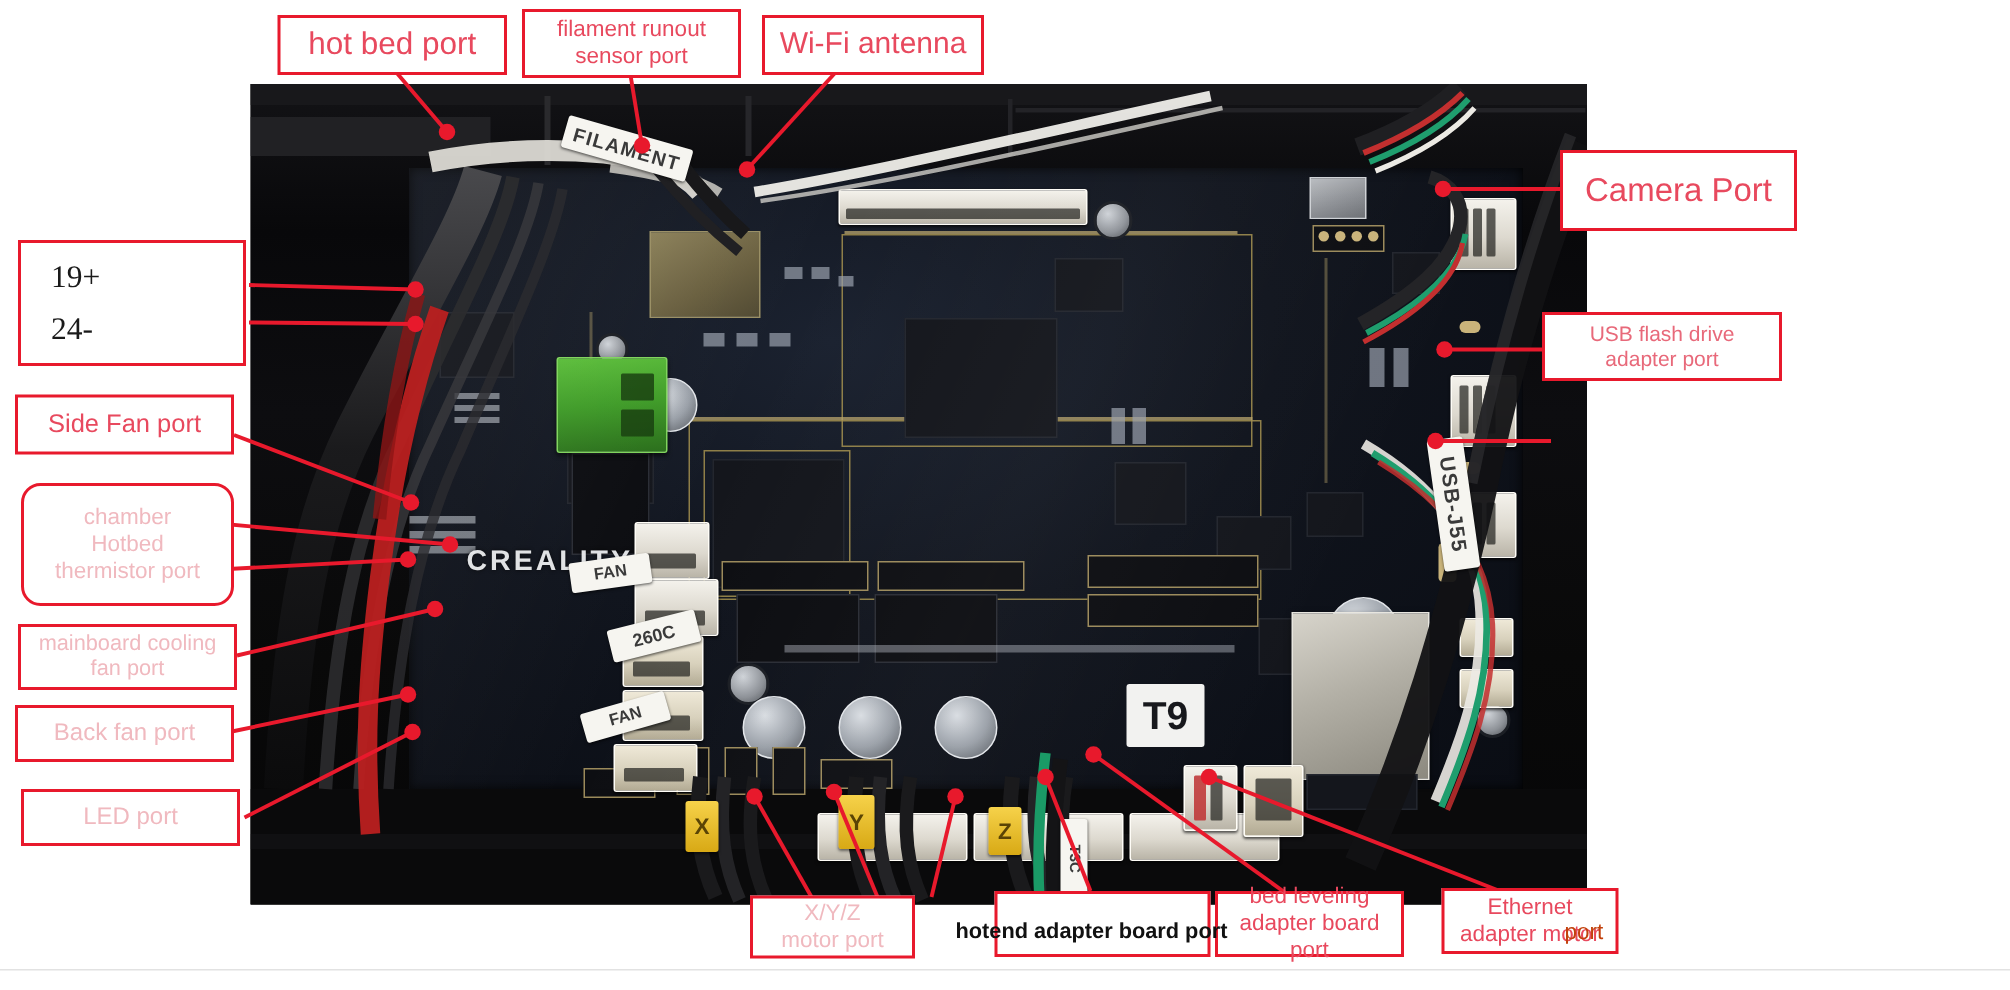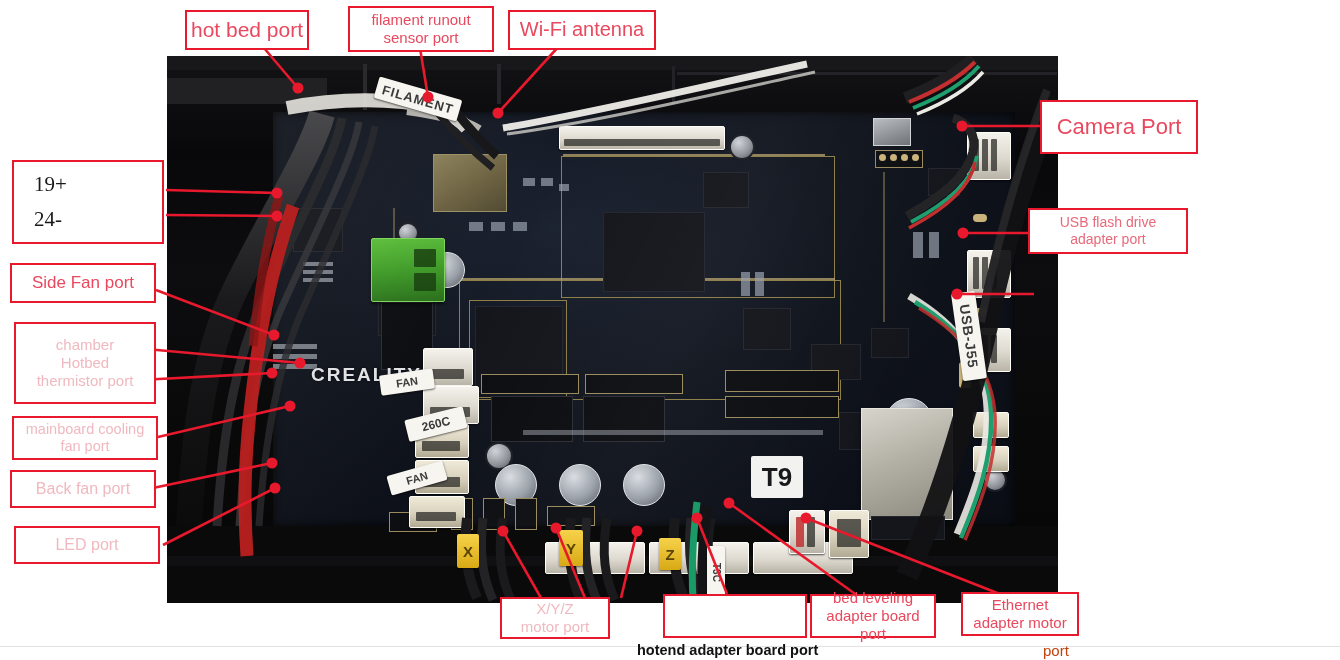--- a/index.html
+++ b/index.html
@@ -115,21 +115,21 @@
   }
   .lbl.faded{color:#f0b9bf;}
   .lbl.strong{color:#e8495e;}
 
   
   #leaders{position:absolute;left:0;top:0;width:1340px;height:660px;z-index:35;pointer-events:none;}
 
   
   .overlay-text{
      position:absolute;color:#111;font-weight:bold;
-     font-family:"Liberation Sans",sans-serif;z-index:60;white-space:nowrap;margin-top:29px;
+     font-family:"Liberation Sans",sans-serif;z-index:60;white-space:nowrap;
   }
   .overlay-text.redish{color:#c2410c;font-weight:normal;}
 </style>
 </head>
 <body>
 
 <div id="canvas">
 
   <div id="photo">
     <div class="bg-dark"></div>
@@ -411,35 +411,35 @@
       <circle cx="957" cy="294" r="5.5"></circle>
       <circle cx="503" cy="531" r="5.5"></circle>
       <circle cx="556" cy="528" r="5.5"></circle>
       <circle cx="637" cy="531" r="5.5"></circle>
       <circle cx="697" cy="518" r="5.5"></circle>
       <circle cx="729" cy="503" r="5.5"></circle>
       <circle cx="806" cy="518" r="5.5"></circle>
     </g>
   </svg>
 
-  <div class="lbl strong" style="left:185px;top:10px;width:124px;height:40px;font-size:21px;">hot bed port</div>
+  <div class="lbl strong" style="left:185px;top:10px;width:153px;height:40px;font-size:21px;">hot bed port</div>
 
   <div class="lbl strong" style="left:348px;top:6px;width:146px;height:46px;font-size:15px;white-space:pre-line;">filament runout
 sensor port</div>
 
   <div class="lbl strong" style="left:508px;top:10px;width:148px;height:40px;font-size:20px;">Wi-Fi antenna</div>
 
   <div class="lbl" style="left:12px;top:160px;width:152px;height:84px;display:block;padding:10px 0 0 20px;box-sizing:border-box;text-align:left;">
     <div style="color:#1a1a1a;font-size:21px;font-family:'Liberation Serif',serif;margin-bottom:10px;">19+</div>
     <div style="color:#1a1a1a;font-size:21px;font-family:'Liberation Serif',serif;">24-</div>
   </div>
 
   <div class="lbl strong" style="left:10px;top:263px;width:146px;height:40px;font-size:17px;text-align:center;">Side Fan port</div>
 
-  <div class="lbl faded" style="left:14px;top:322px;width:142px;height:82px;font-size:15px;white-space:pre-line;">chamber
+  <div class="lbl faded" style="left:14px;top:322px;width:142px;height:82px;font-size:15px;white-space:pre-line;border-radius:13px;">chamber
 Hotbed
 thermistor port</div>
 
   <div class="lbl faded" style="left:12px;top:416px;width:146px;height:44px;font-size:14.5px;white-space:pre-line;">mainboard cooling
 fan port</div>
 
   <div class="lbl faded" style="left:10px;top:470px;width:146px;height:38px;font-size:16px;">Back fan port</div>
 
   <div class="lbl faded" style="left:14px;top:526px;width:146px;height:38px;font-size:16px;">LED port</div>
 

